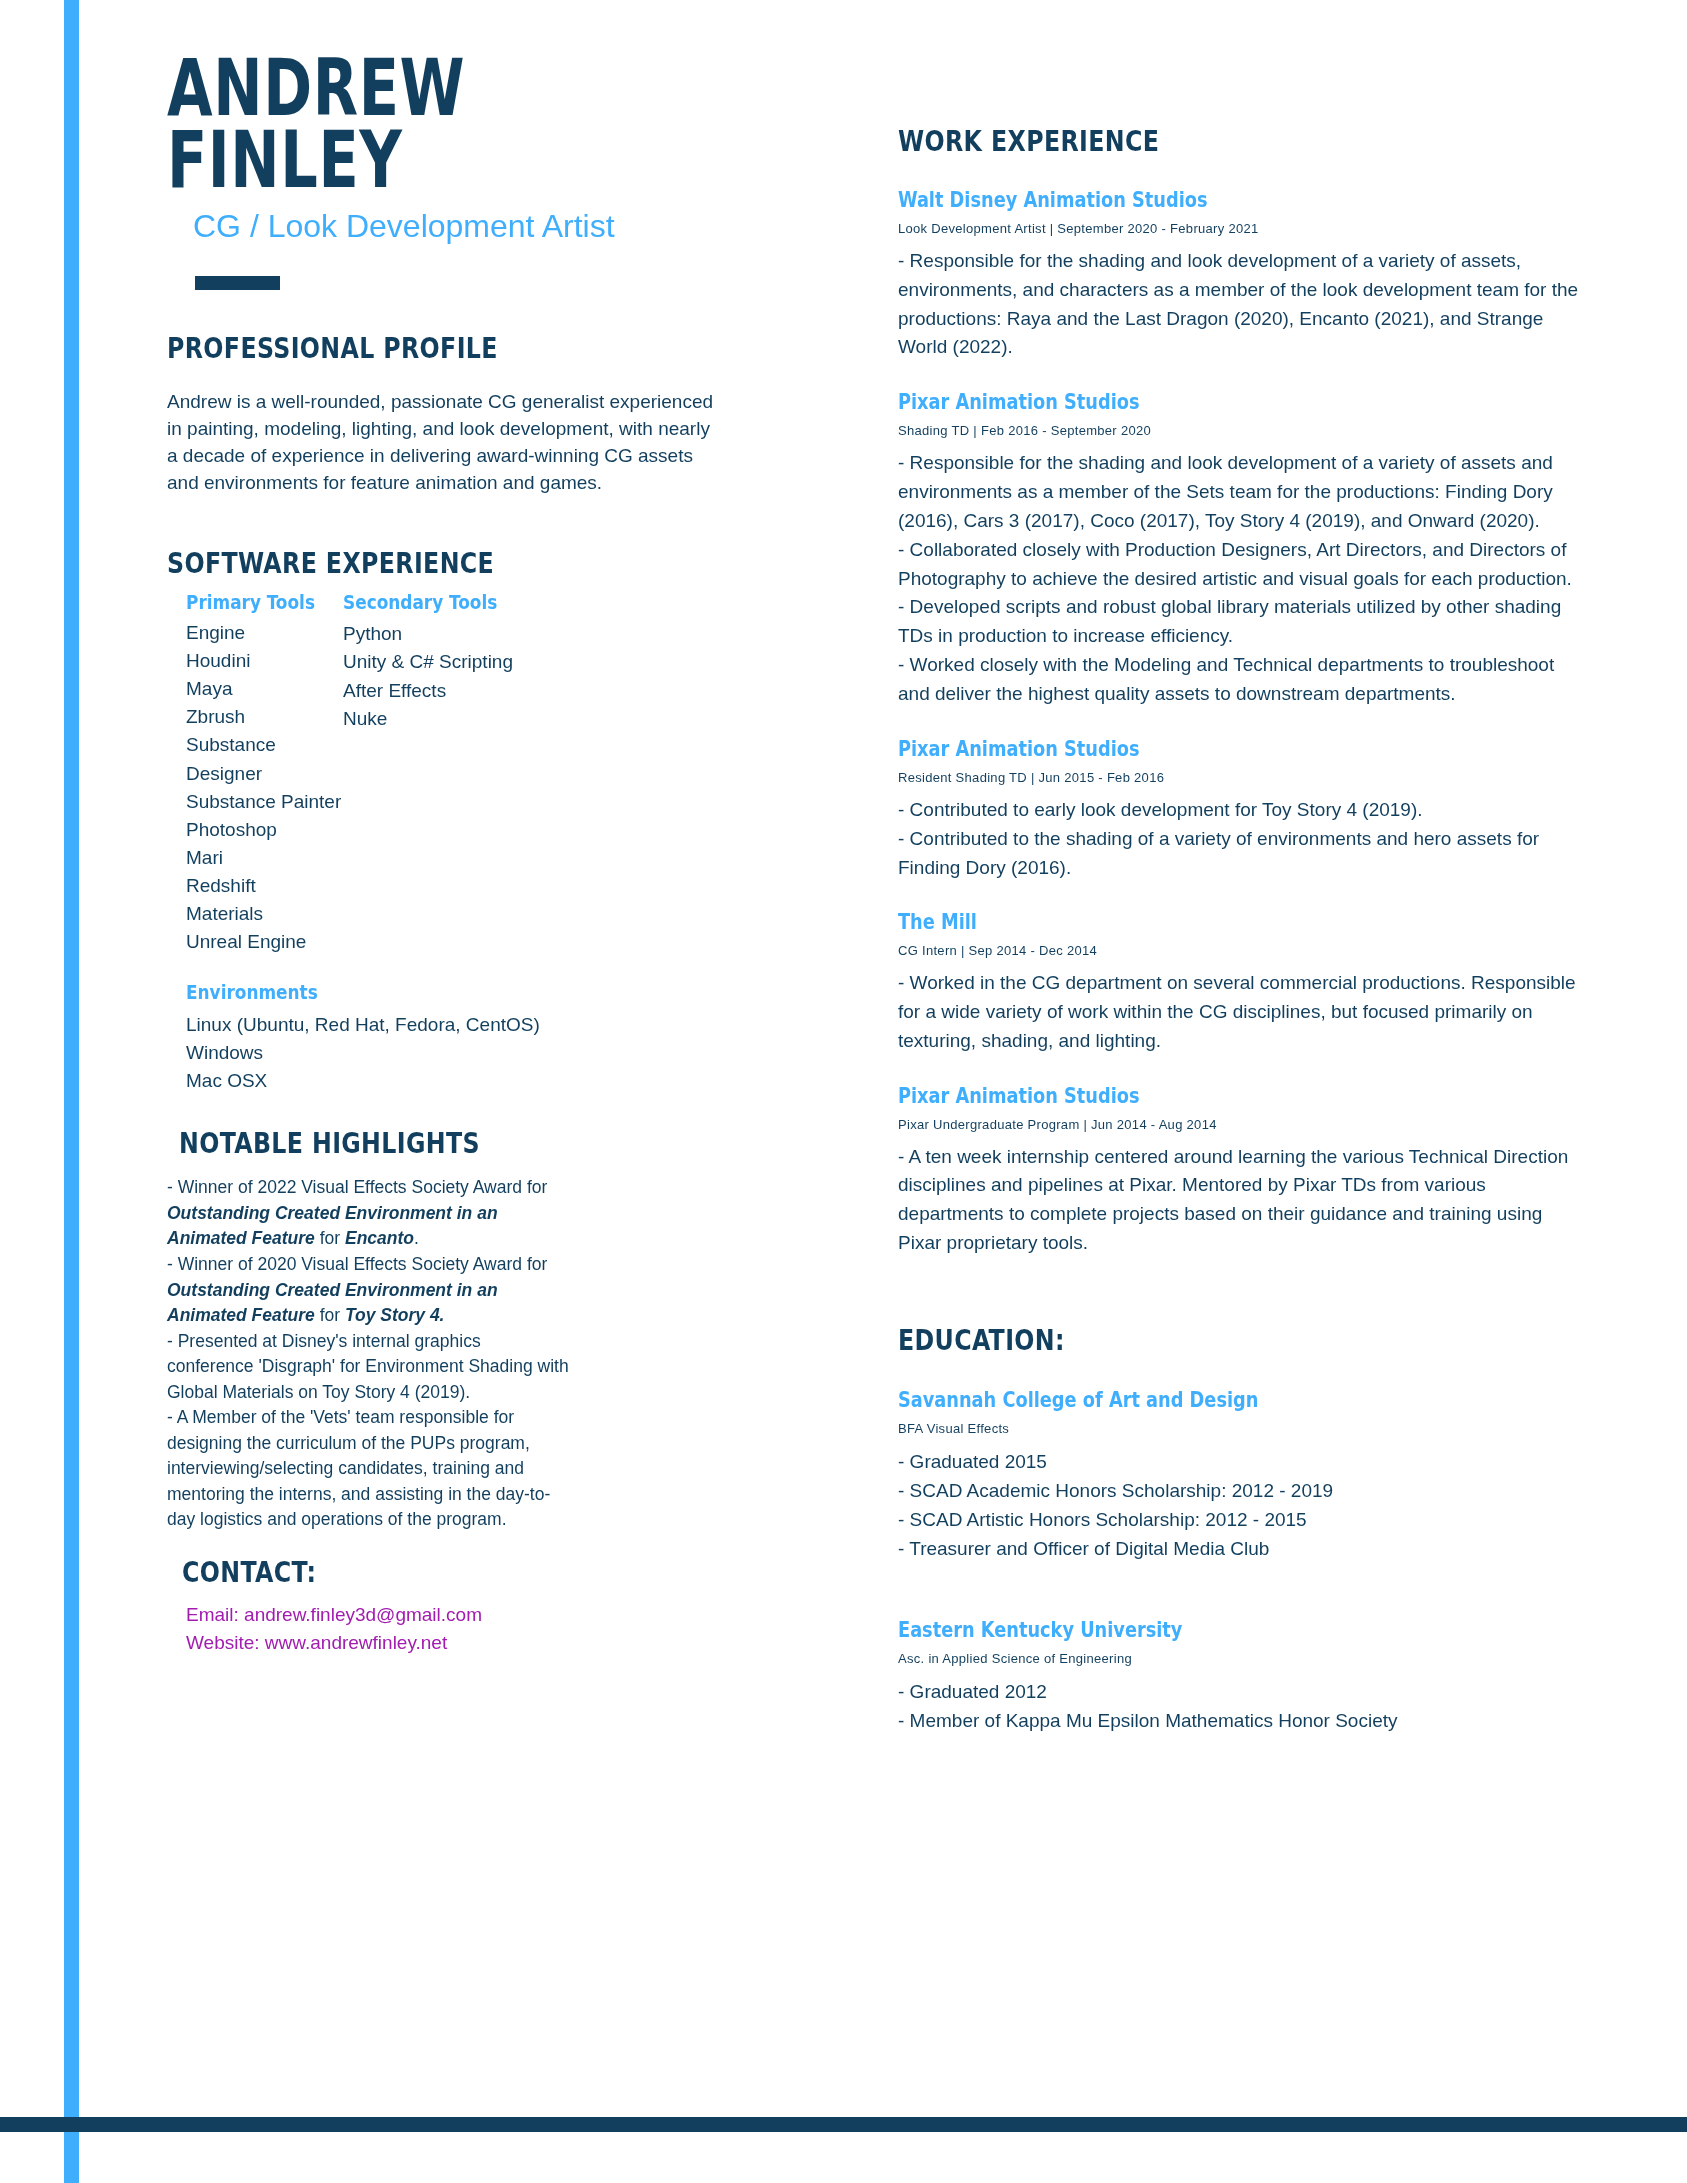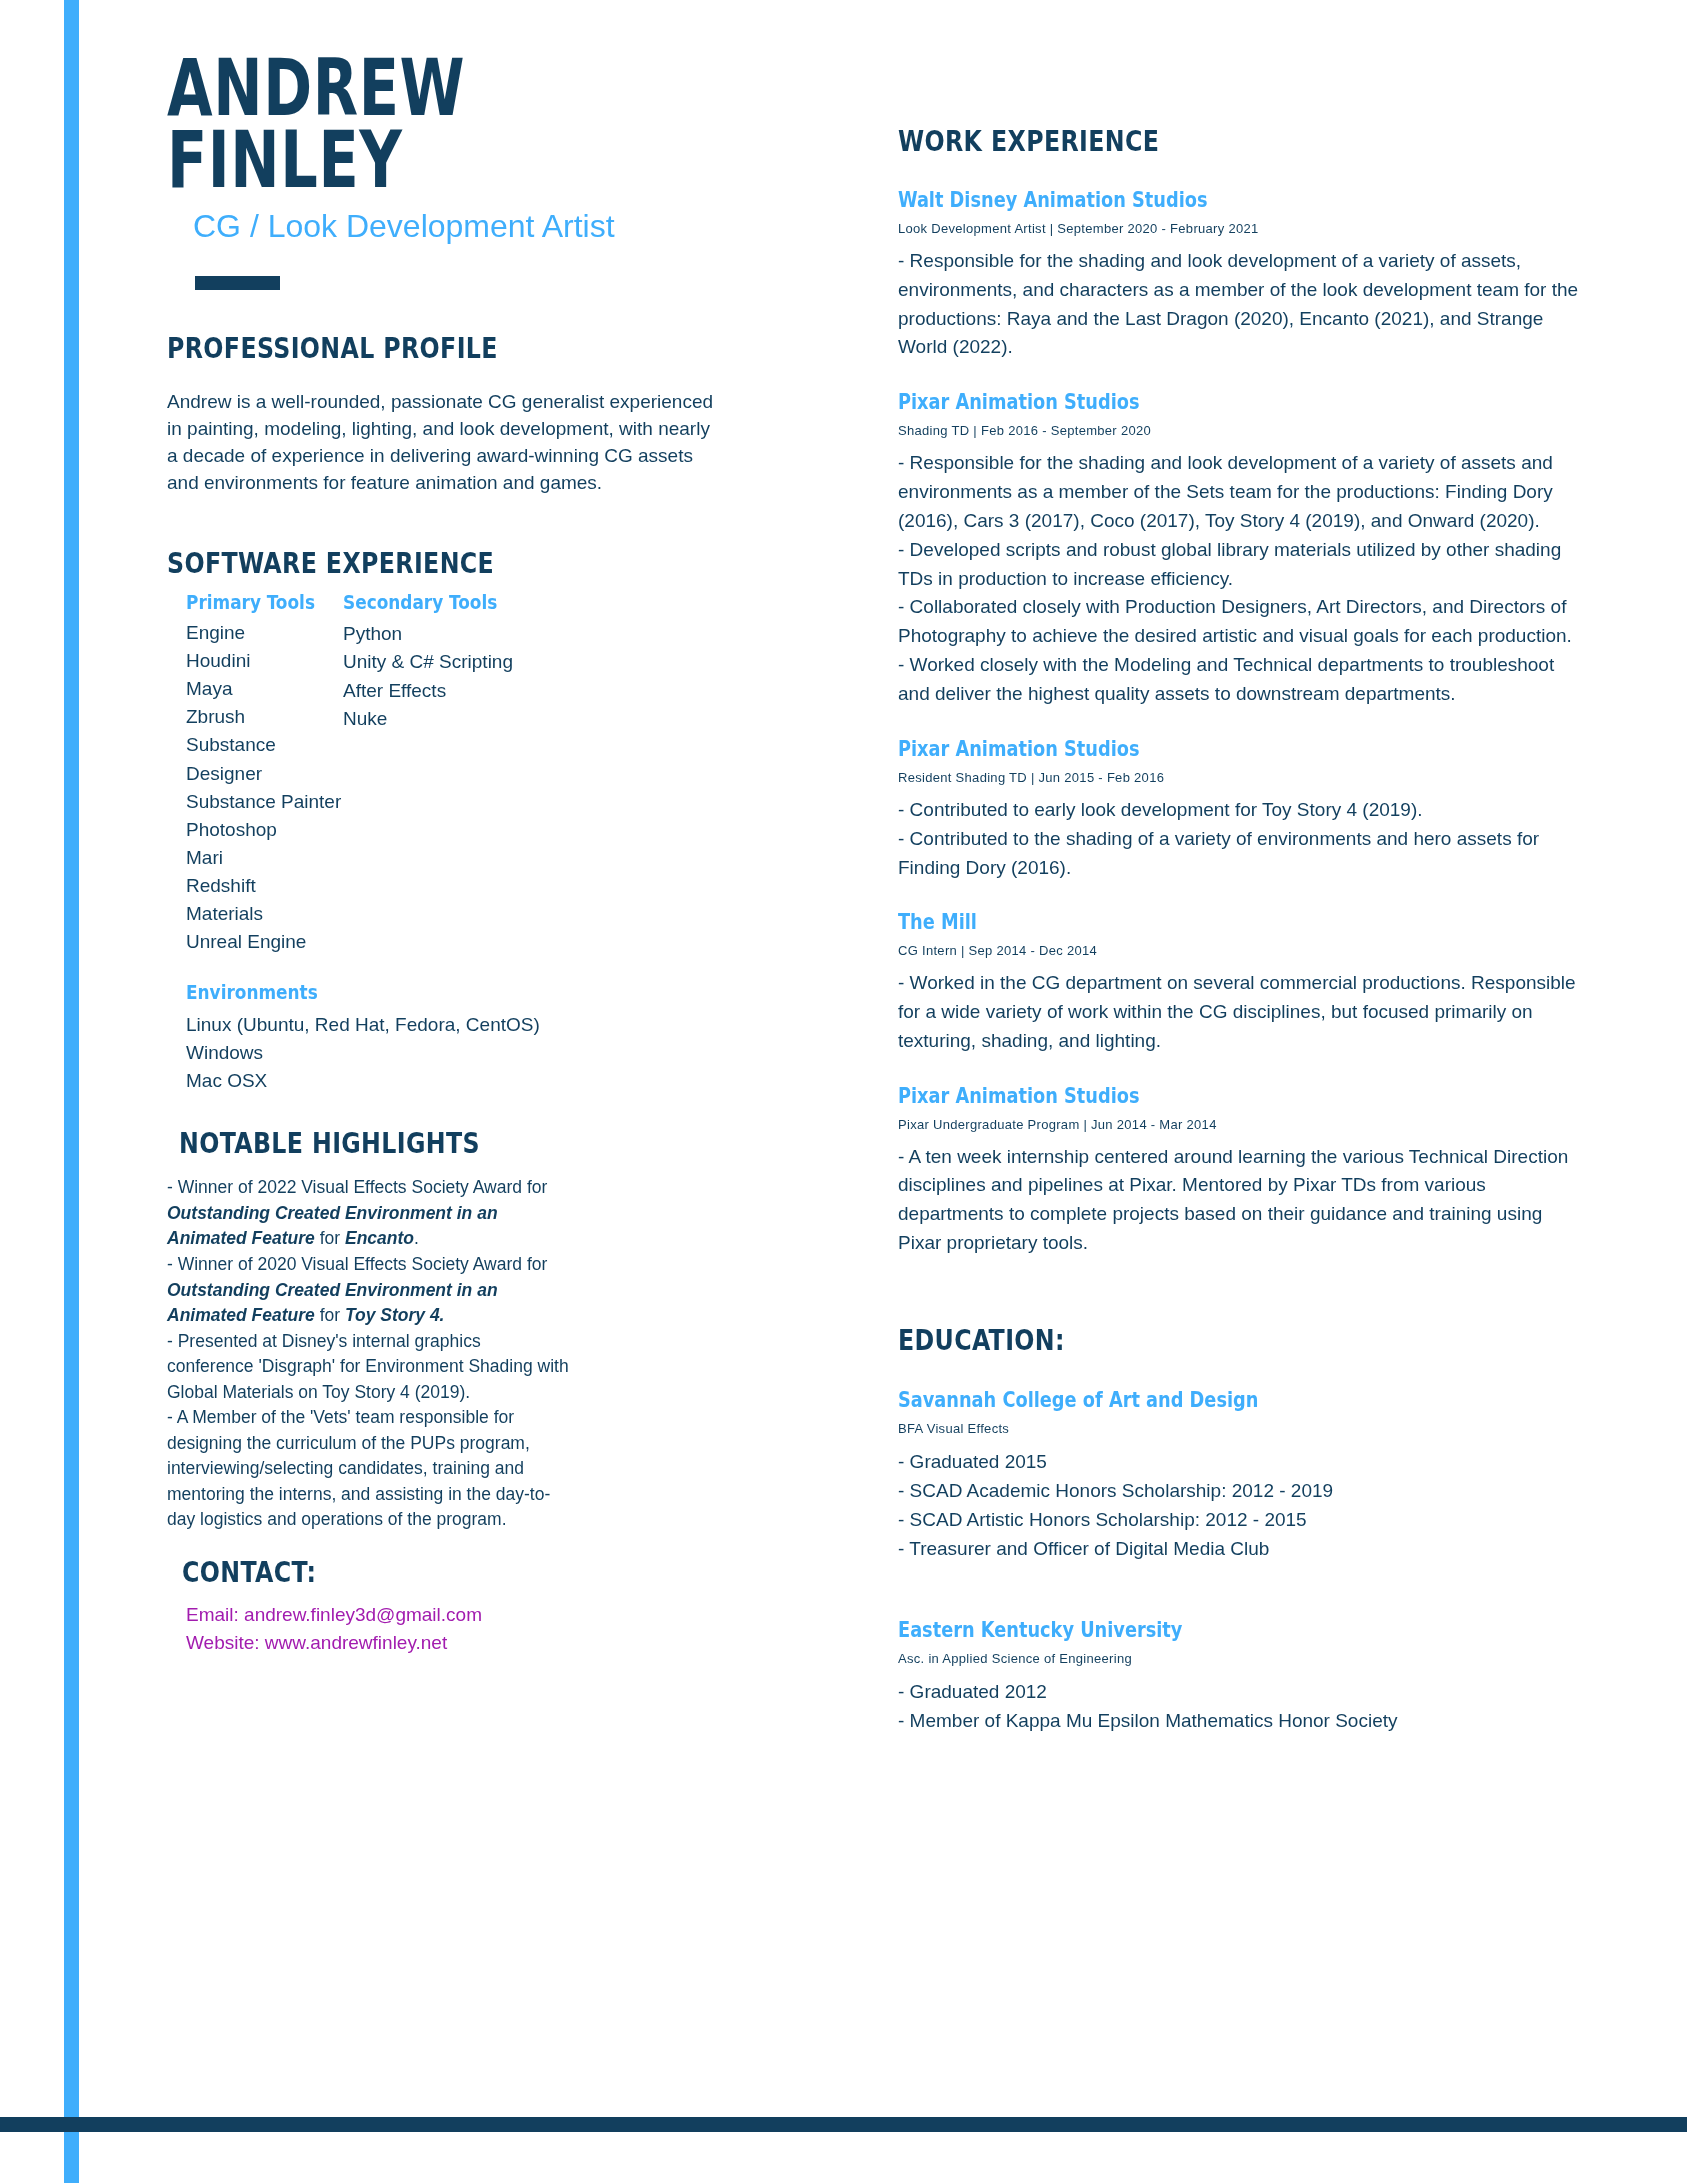--- a/index.html
+++ b/index.html
@@ -257,43 +257,43 @@
           <div class="role">Look Development Artist | September 2020 - February 2021</div>
           <div style="height: 9.4px;"></div>
           <p class="list-line">- Responsible for the shading and look development of a variety of assets, environments, and characters as a member of the look development team for the productions: Raya and the Last Dragon (2020), Encanto (2021), and Strange World (2022).</p>
         </div>
         <div style="margin-bottom: 28px;">
           <div class="sub-h" style="font-size: 21px;">Pixar Animation Studios</div>
           <div style="height: 8px;"></div>
           <div class="role">Shading TD | Feb 2016 - September 2020</div>
           <div style="height: 9.4px;"></div>
           <p class="list-line">- Responsible for the shading and look development of a variety of assets and environments as a member of the Sets team for the productions: Finding Dory (2016), Cars 3 (2017), Coco (2017), Toy Story 4 (2019), and Onward (2020).</p>
+          <p class="list-line">- Collaborated closely with Production Designers, Art Directors, and Directors of Photography to achieve the desired artistic and visual goals for each production.</p>
           <p class="list-line">- Developed scripts and robust global library materials utilized by other shading TDs in production to increase efficiency.</p>
-          <p class="list-line">- Collaborated closely with Production Designers, Art Directors, and Directors of Photography to achieve the desired artistic and visual goals for each production.</p>
           <p class="list-line">- Worked closely with the Modeling and Technical departments to troubleshoot and deliver the highest quality assets to downstream departments.</p>
         </div>
         <div style="margin-bottom: 28px;">
           <div class="sub-h" style="font-size: 21px;">Pixar Animation Studios</div>
           <div style="height: 8px;"></div>
           <div class="role">Resident Shading TD | Jun 2015 - Feb 2016</div>
           <div style="height: 9.4px;"></div>
           <p class="list-line">- Contributed to early look development for Toy Story 4 (2019).</p>
           <p class="list-line">- Contributed to the shading of a variety of environments and hero assets for Finding Dory (2016).</p>
         </div>
         <div style="margin-bottom: 28px; margin-top: 22px;">
           <div class="sub-h" style="font-size: 21px;">The Mill</div>
           <div style="height: 8px;"></div>
           <div class="role">CG Intern | Sep 2014 - Dec 2014</div>
           <div style="height: 9.4px;"></div>
           <p class="list-line">- Worked in the CG department on several commercial productions. Responsible for a wide variety of work within the CG disciplines, but focused primarily on texturing, shading, and lighting.</p>
         </div>
         <div style="margin-bottom: 28px;">
           <div class="sub-h" style="font-size: 21px;">Pixar Animation Studios</div>
           <div style="height: 8px;"></div>
-          <div class="role">Pixar Undergraduate Program | Jun 2014 - Mar 2014</div>
+          <div class="role">Pixar Undergraduate Program | Jun 2014 - Aug 2014</div>
           <div style="height: 9.4px;"></div>
           <p class="list-line">- A ten week internship centered around learning the various Technical Direction disciplines and pipelines at Pixar. Mentored by Pixar TDs from various departments to complete projects based on their guidance and training using Pixar proprietary tools.</p>
         </div>
       </div>
 
     <div style="height:38px"></div>
     <h2 class="sec-h">EDUCATION:</h2>
     <div style="height:31px"></div>
     <div id="schools-list">
         <div style="margin-bottom: 54px;">

